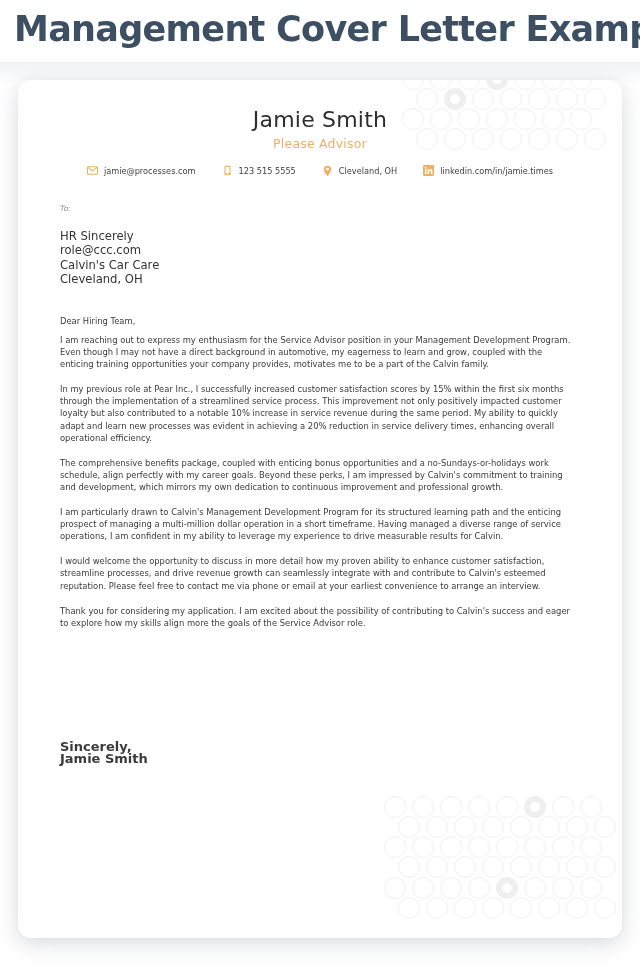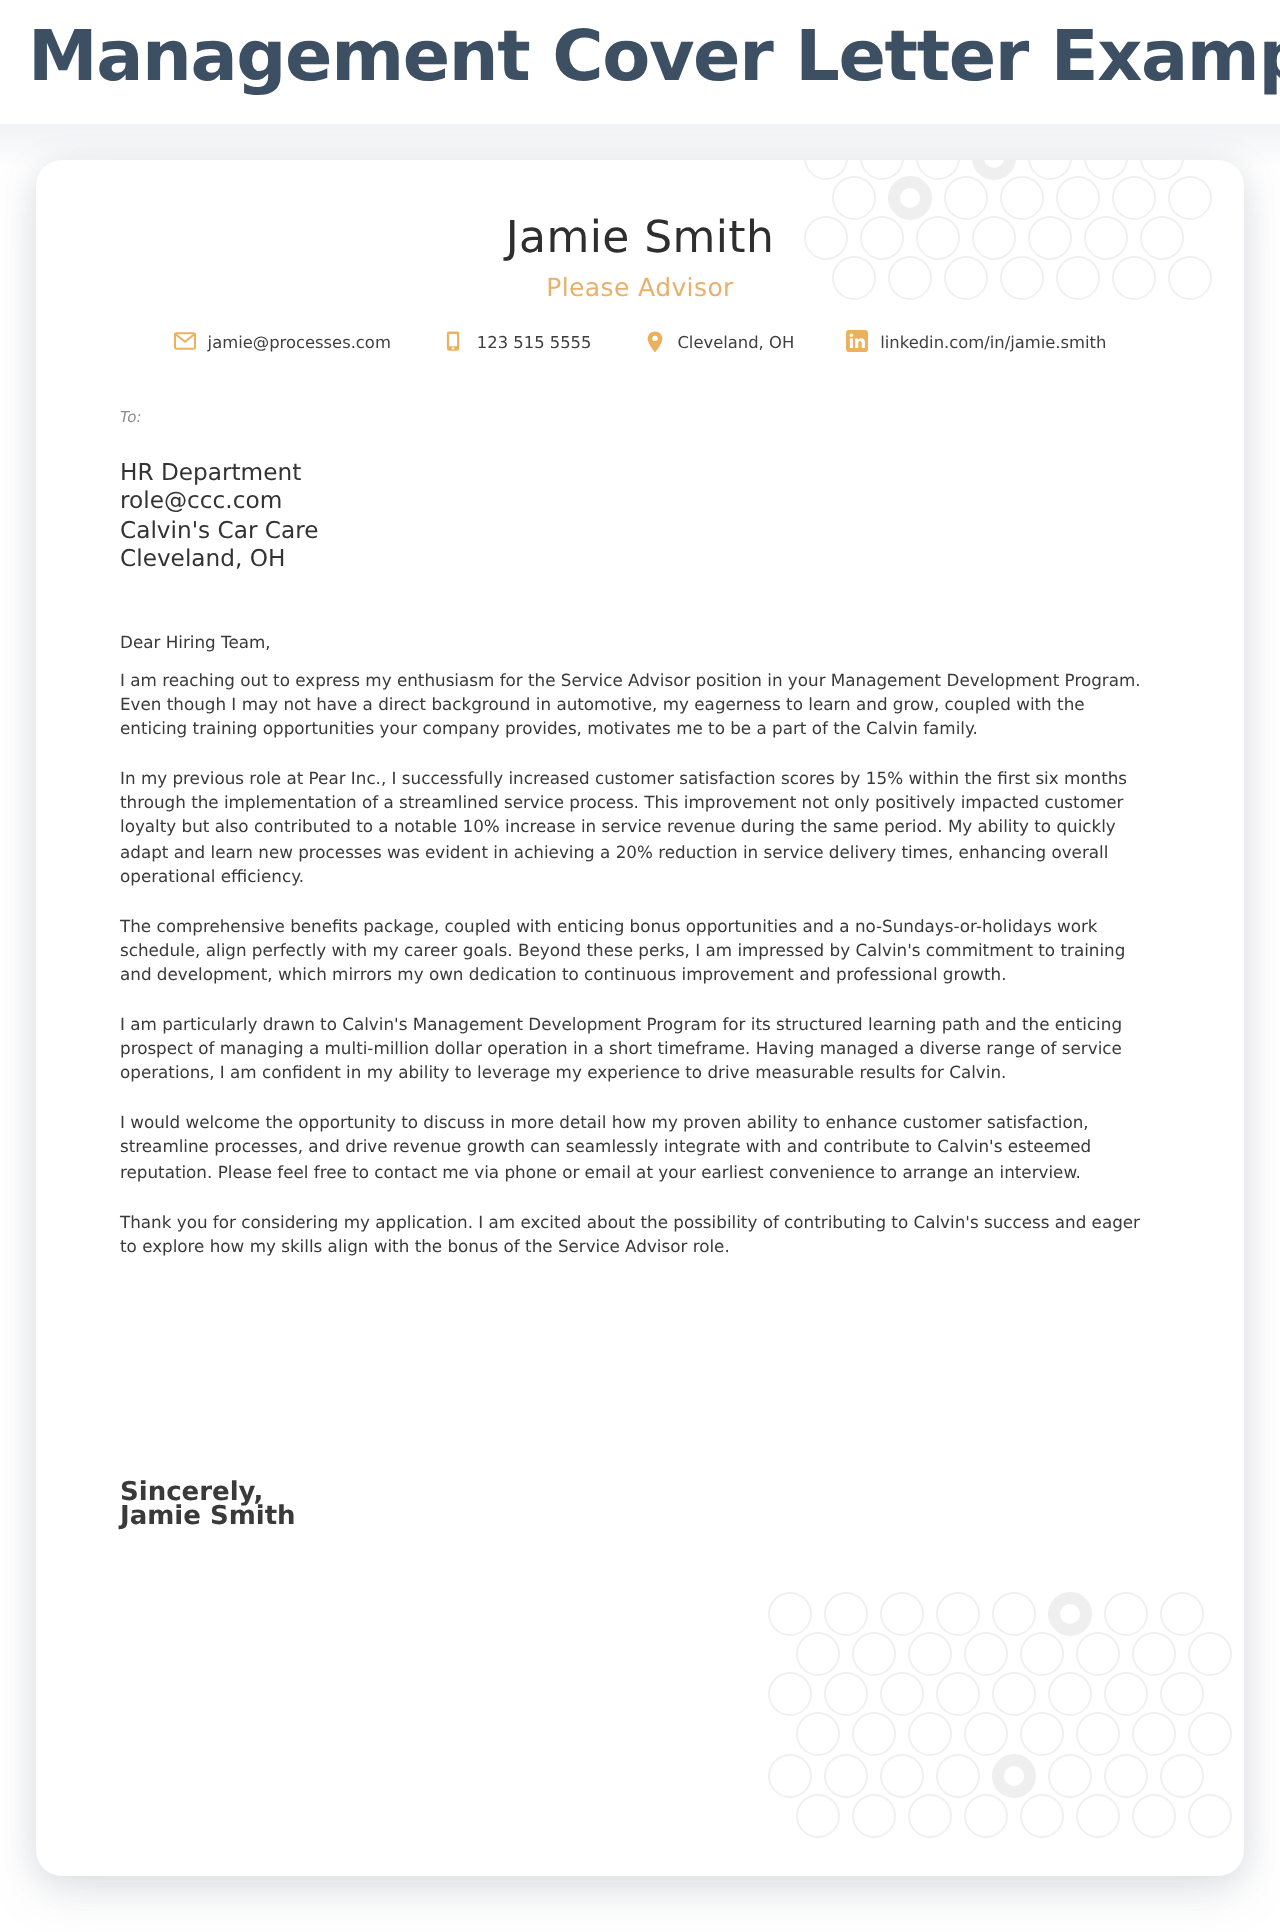--- a/index.html
+++ b/index.html
@@ -262,42 +262,42 @@
 
         <div class="contact-item">
           <span class="ci-icon">
             <svg width="11" height="11" viewBox="0 0 12 12">
               <rect x="0" y="0" width="12" height="12" rx="1.6" fill="#eeb05e"></rect>
               <rect x="2.1" y="4.6" width="1.7" height="5.2" fill="#ffffff"></rect>
               <circle cx="2.95" cy="2.9" r="1" fill="#ffffff"></circle>
               <path d="M5 4.6 h1.6 v0.8 c0.35 -0.6 1 -0.95 1.75 -0.95 c1.25 0 1.95 0.8 1.95 2.25 V9.8 H8.6 V7.1 c0 -0.75 -0.3 -1.15 -0.95 -1.15 c-0.6 0 -0.95 0.42 -0.95 1.15 V9.8 H5 Z" fill="#ffffff"></path>
             </svg>
           </span>
-          <span>linkedin.com/in/jamie.smith</span>
+          <span>linkedin.com/in/jamie.times</span>
         </div>
 
       </div>
     </div>
 
     <div class="recipient">
       <div class="recip-label">To:</div>
-      <div class="recip-line">HR Department</div>
+      <div class="recip-line">HR Sincerely</div>
       <div class="recip-line">role@ccc.com</div>
       <div class="recip-line">Calvin's Car Care</div>
       <div class="recip-line">Cleveland, OH</div>
     </div>
 
     <div class="body-wrap">
       <div class="salutation">Dear Hiring Team,</div>
       <p class="para">I am reaching out to express my enthusiasm for the Service Advisor position in your Management Development Program. Even though I may not have a direct background in automotive, my eagerness to learn and grow, coupled with the enticing training opportunities your company provides, motivates me to be a part of the Calvin family.</p>
       <p class="para">In my previous role at Pear Inc., I successfully increased customer satisfaction scores by 15% within the first six months through the implementation of a streamlined service process. This improvement not only positively impacted customer loyalty but also contributed to a notable 10% increase in service revenue during the same period. My ability to quickly adapt and learn new processes was evident in achieving a 20% reduction in service delivery times, enhancing overall operational efficiency.</p>
       <p class="para">The comprehensive benefits package, coupled with enticing bonus opportunities and a no-Sundays-or-holidays work schedule, align perfectly with my career goals. Beyond these perks, I am impressed by Calvin's commitment to training and development, which mirrors my own dedication to continuous improvement and professional growth.</p>
       <p class="para">I am particularly drawn to Calvin's Management Development Program for its structured learning path and the enticing prospect of managing a multi-million dollar operation in a short timeframe. Having managed a diverse range of service operations, I am confident in my ability to leverage my experience to drive measurable results for Calvin.</p>
       <p class="para">I would welcome the opportunity to discuss in more detail how my proven ability to enhance customer satisfaction, streamline processes, and drive revenue growth can seamlessly integrate with and contribute to Calvin's esteemed reputation. Please feel free to contact me via phone or email at your earliest convenience to arrange an interview.</p>
-      <p class="para">Thank you for considering my application. I am excited about the possibility of contributing to Calvin's success and eager to explore how my skills align with the bonus of the Service Advisor role.</p>
+      <p class="para">Thank you for considering my application. I am excited about the possibility of contributing to Calvin's success and eager to explore how my skills align more the goals of the Service Advisor role.</p>
     </div>
 
     <div class="signoff">
       <div>Sincerely,</div>
       <div>Jamie Smith</div>
     </div>
 
   </div>
 </div>
 

